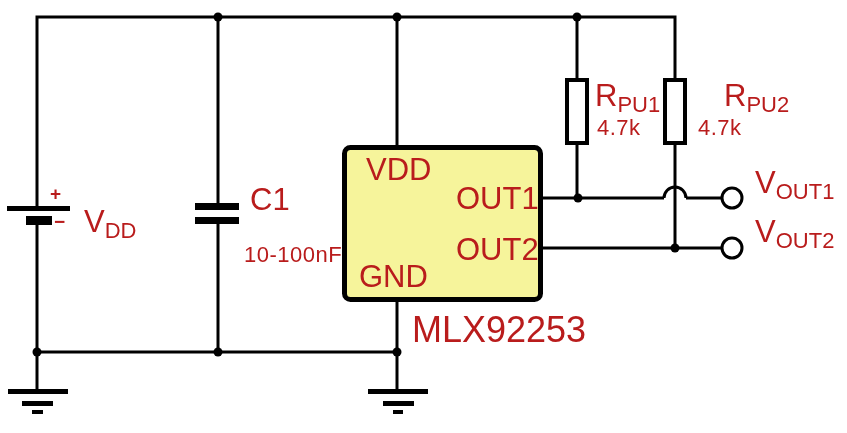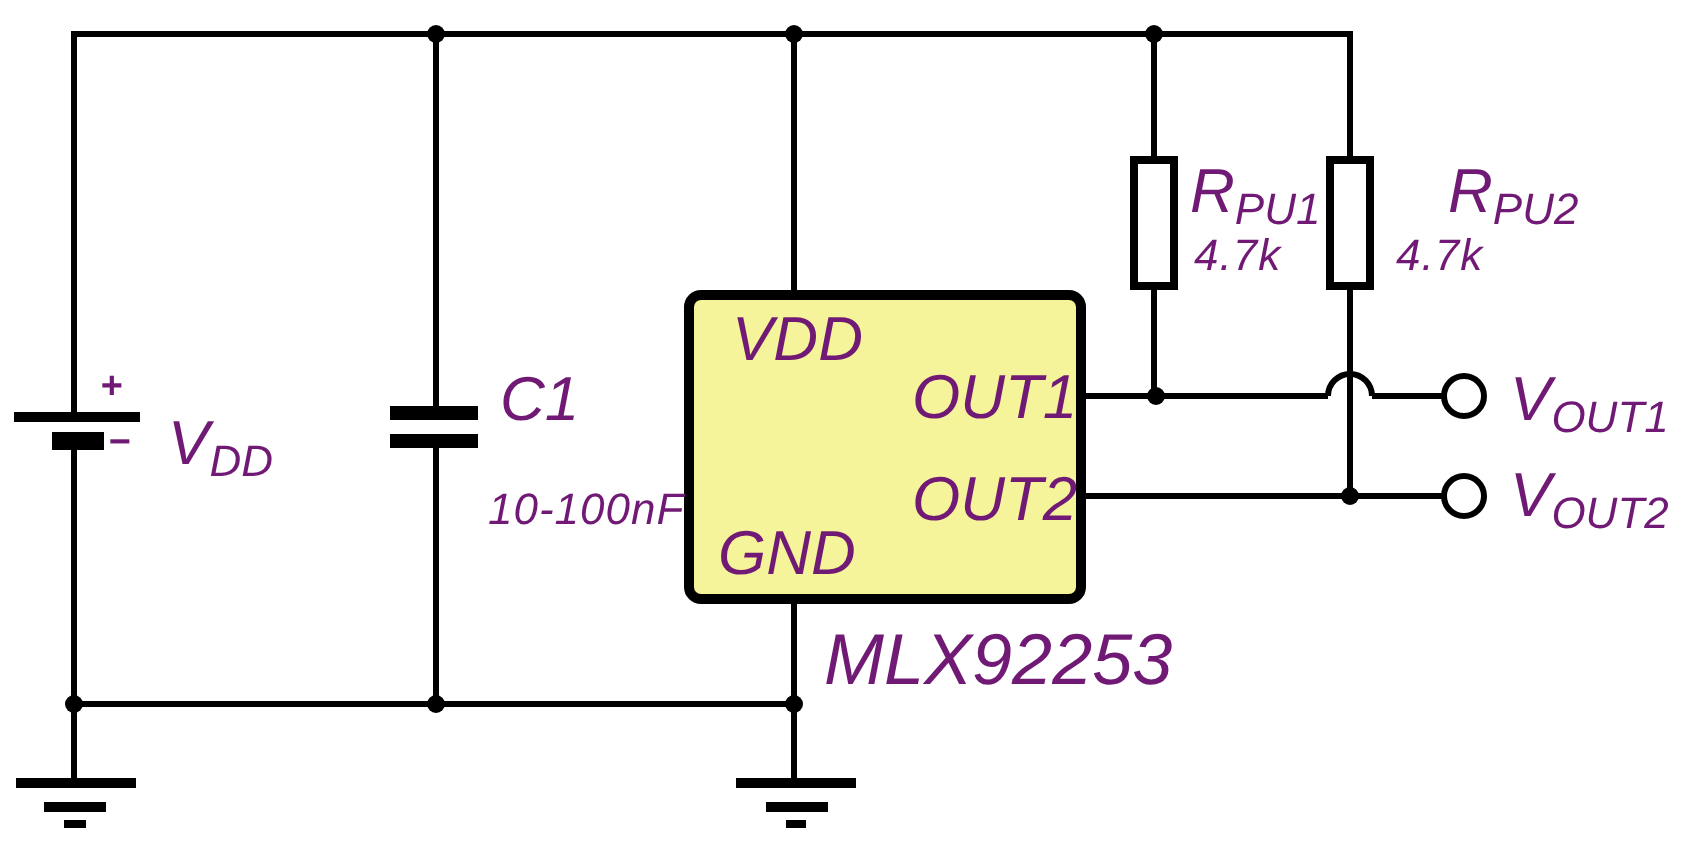--- a/index.html
+++ b/index.html
@@ -18,23 +18,22 @@
   }
   #schematic-svg {
     position: absolute;
     left: 0;
     top: 0;
   }
   .lbl {
     position: absolute;
     line-height: 1;
     white-space: nowrap;
-    color: #701a75;
+    color: #b91c1c;
     font-family: "Liberation Sans", sans-serif;
-    font-style: italic;
   }
   .f-main  { font-size: 31px; }
   .f-part  { font-size: 36px; }
   .f-value { font-size: 22px; letter-spacing: 0.5px; }
   .f-sign  { font-size: 19px; font-weight: bold; }
   .sub {
     font-size: 22px;
     position: relative;
     top: 6px;
     letter-spacing: 0px;
@@ -120,20 +119,20 @@
   <div class="lbl f-main" style="left:595px; top:80px;">
     <span>R</span><span class="sub">PU1</span>
   </div>
   <div class="lbl f-value" style="left:597px; top:117px;">4.7k</div>
 
   <div class="lbl f-main" style="left:696px; top:80px;margin-left:28px;">
     <span>R</span><span class="sub">PU2</span>
   </div>
   <div class="lbl f-value" style="left:698px; top:117px;">4.7k</div>
 
-  <div class="lbl f-main" style="left:755px; top:184px;">
+  <div class="lbl f-main" style="left:755px; top:167px;">
     <span>V</span><span class="sub">OUT1</span>
   </div>
-  <div class="lbl f-main" style="left:755px; top:232px;">
+  <div class="lbl f-main" style="left:755px; top:216px;">
     <span>V</span><span class="sub">OUT2</span>
   </div>
 
 </div>
 
 </body></html>

